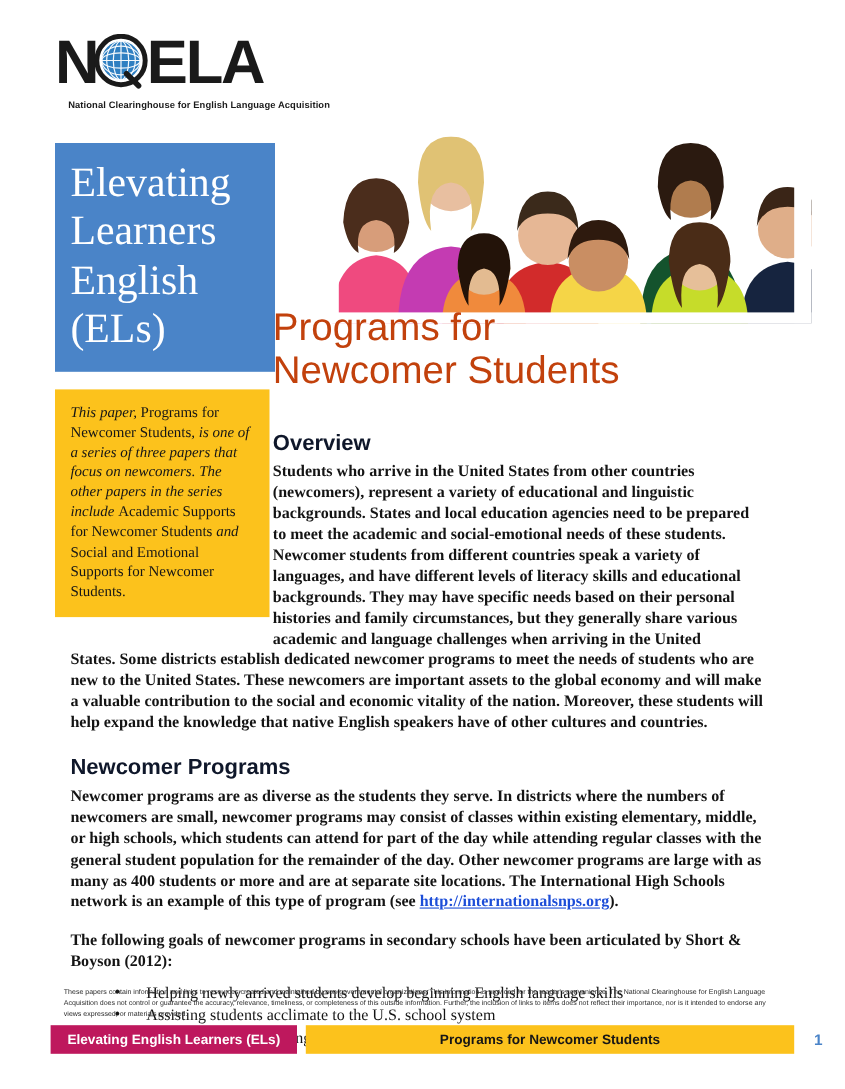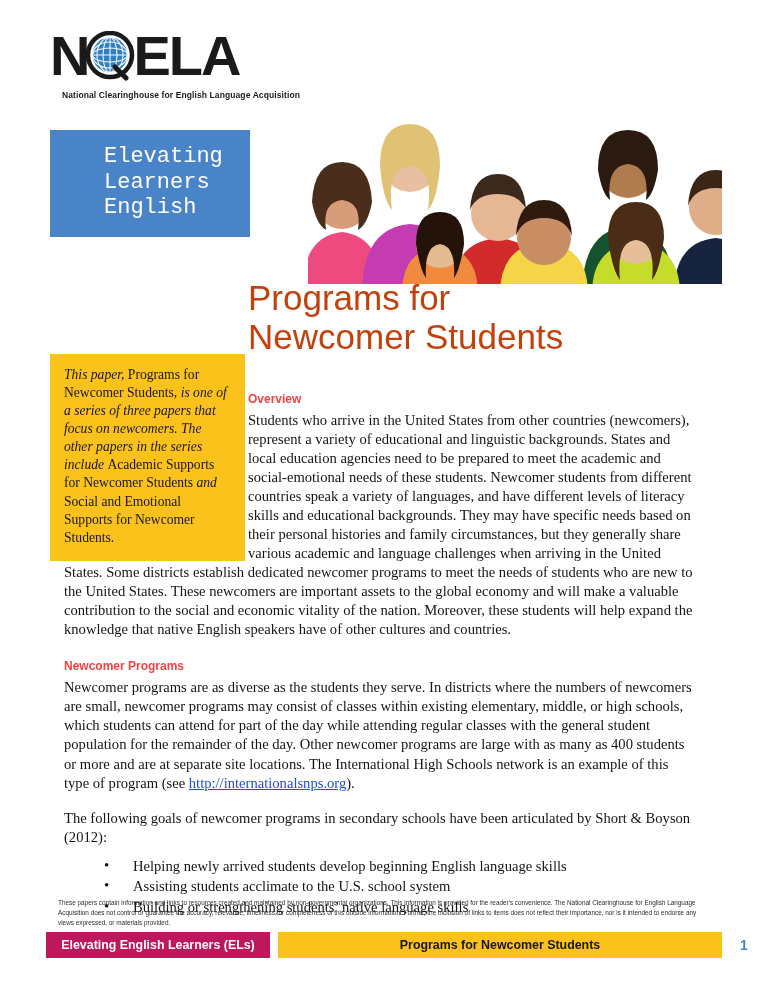--- a/index.html
+++ b/index.html
@@ -39,22 +39,22 @@
   }
   .hero-photo svg { display: block; }
 
   
   .title-block {
     position: absolute; left: 50px; top: 130px;
     width: 200px; padding: 14px 10px 16px 14px;
     background: #4a84c8;
   }
   .title-block .tline {
-    font-family: Liberation Mono, monospace;
-    font-size: 22px; line-height: 1.17; color: #ffffff; font-weight: 400; margin-left: 40px;
+    font-family: Liberation Serif, serif;
+    font-size: 38px; line-height: 1.17; color: #ffffff; font-weight: 400;
   }
 
   
   .callout {
     position: absolute; left: 50px; top: 354px;
     width: 195px; padding: 12px 14px 14px 14px;
     background: #fcc21c;
     font-size: 13.6px; line-height: 1.33; color: #161616;
   }
   .callout em { font-style: italic; }
@@ -67,26 +67,27 @@
   }
 
   
   .body-col {
     position: absolute; left: 64px; top: 392px;
     width: 632px; height: 498px;
   }
   .float-spacer { float: left; width: 184px; height: 162px; }
   .sec-head {
     font-family: "Liberation Sans", sans-serif;
-    font-weight: bold; font-size: 12px; color: #ef4444;
+    font-weight: bold; font-size: 20px; color: #0f172a;
     margin-bottom: 5px;
   }
   .para {
     font-size: 14.6px; line-height: 1.305; color: #141414;
     text-align: left;
+    font-weight: bold;
   }
   .indent-block { margin-left: 184px; }
   .gap-sm { height: 9px; }
   .gap-md { height: 16px; }
   .gap-lg { height: 20px; }
   .link { color: #1d4ed8; text-decoration: underline; }
   ul.goals { list-style: none; margin: 0 0 0 36px; }
   ul.goals li {
     position: relative; padding-left: 33px;
     font-size: 14.6px; line-height: 1.42; color: #141414;
@@ -211,20 +212,21 @@
       <rect x="0" y="0" width="16" height="196" fill="#ffffff"></rect>
       <rect x="430" y="0" width="16" height="196" fill="#ffffff"></rect>
       <rect x="0" y="186" width="446" height="10" fill="#ffffff"></rect>
     </svg>
   </div>
 
   <div class="title-block">
     <div class="tline">Elevating</div>
     <div class="tline">Learners</div>
     <div class="tline">English</div>
+    <div class="tline">(ELs)</div>
   </div>
 
   <div class="doc-title">
     <div>Programs for</div>
     <div>Newcomer Students</div>
   </div>
 
   <div class="callout">
     <span id="callout-text"><em>This paper, </em><span>Programs for Newcomer Students</span><em>, is one of a series of three papers that focus on newcomers. The other papers in the series include </em><span>Academic Supports for Newcomer Students </span><em>and </em><span>Social and Emotional Supports for Newcomer Students.</span></span>
   </div>

